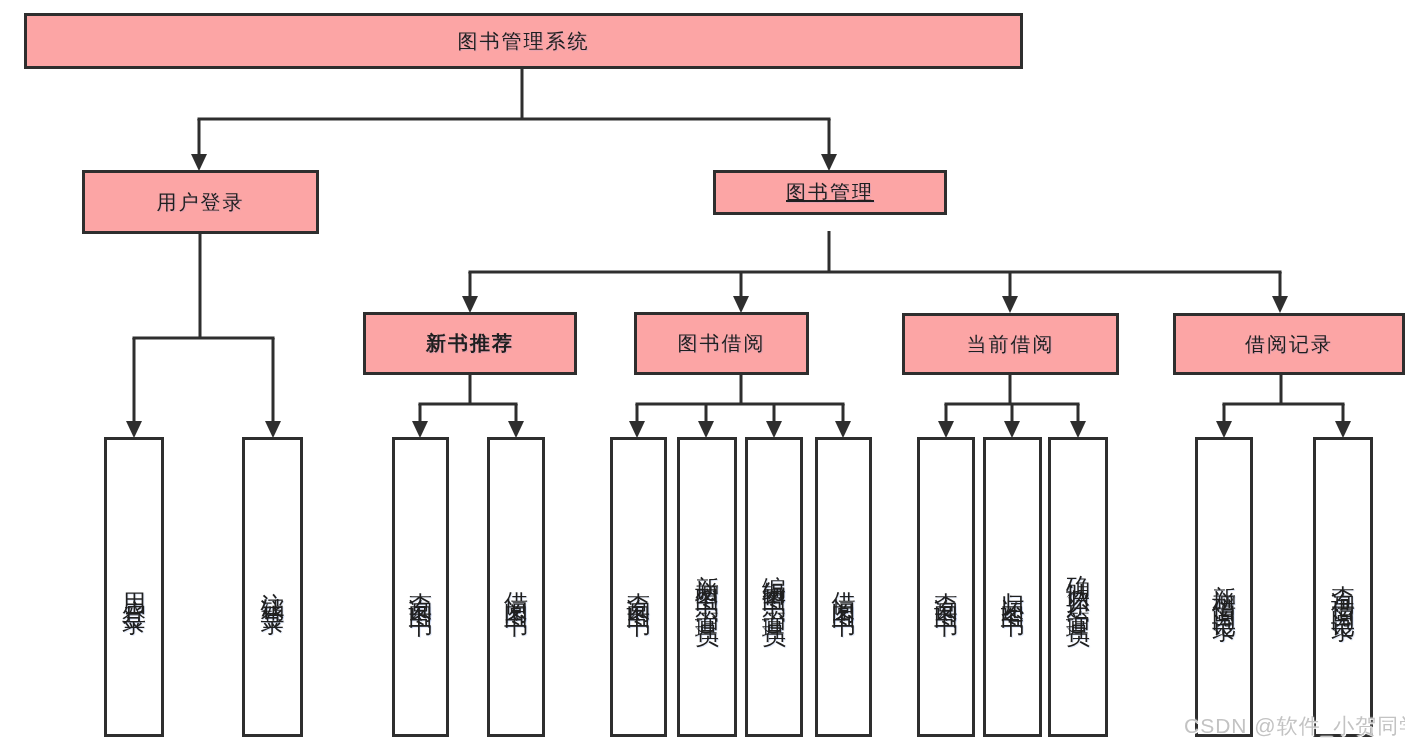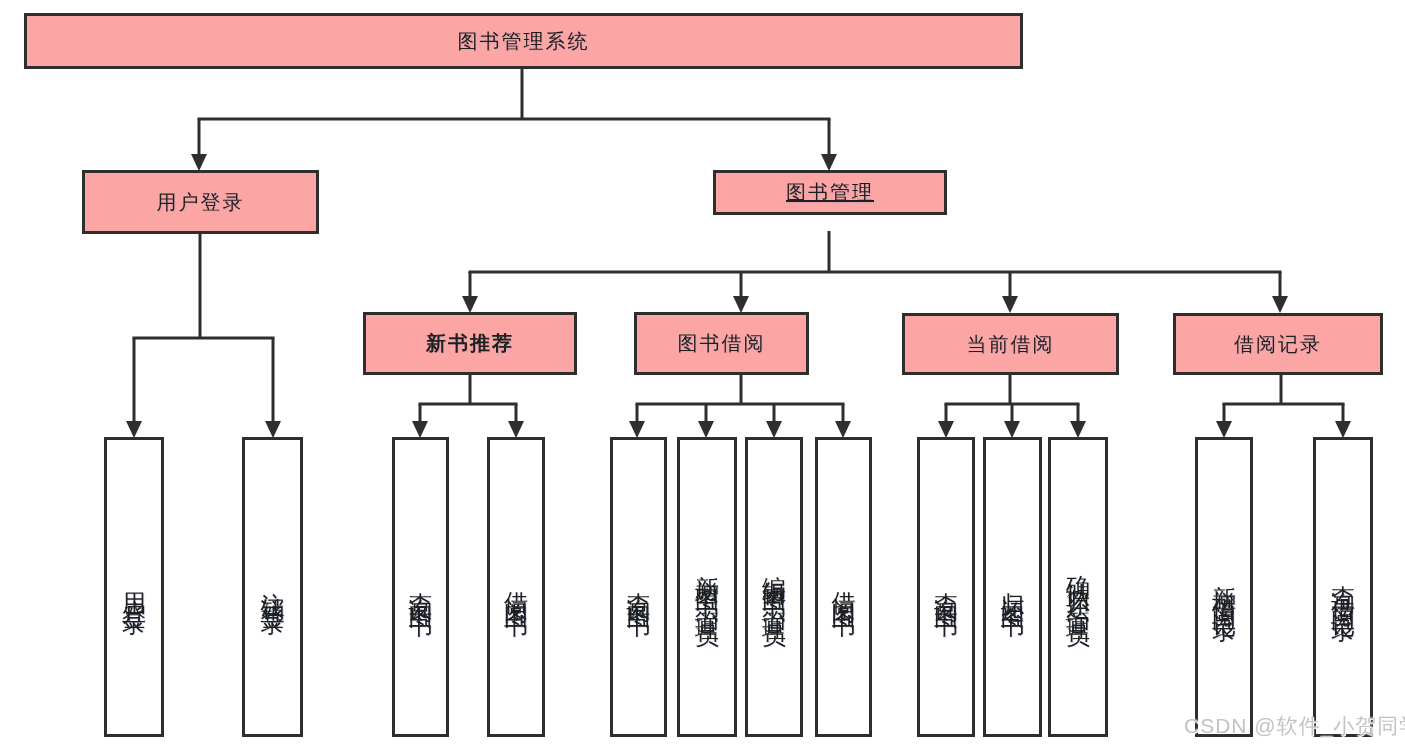--- a/index.html
+++ b/index.html
@@ -112,21 +112,21 @@
 
   <div class="hbox" style="left:363px;top:312px;width:214px;height:63px;font-weight:bold;">
     <span>新书推荐</span>
   </div>
   <div class="hbox" style="left:634px;top:312px;width:175px;height:63px;">
     <span>图书借阅</span>
   </div>
   <div class="hbox" style="left:902px;top:313px;width:217px;height:62px;">
     <span>当前借阅</span>
   </div>
-  <div class="hbox" style="left:1173px;top:313px;width:210px;height:62px;">
+  <div class="hbox" style="left:1173px;top:313px;width:232px;height:62px;">
     <span>借阅记录</span>
   </div>
 
   <div class="vbox" style="left:104px;width:60px;">
     <span class="vtext">用户登录</span>
   </div>
   <div class="vbox" style="left:242px;width:61px;">
     <span class="vtext">注销登录</span>
   </div>
 

